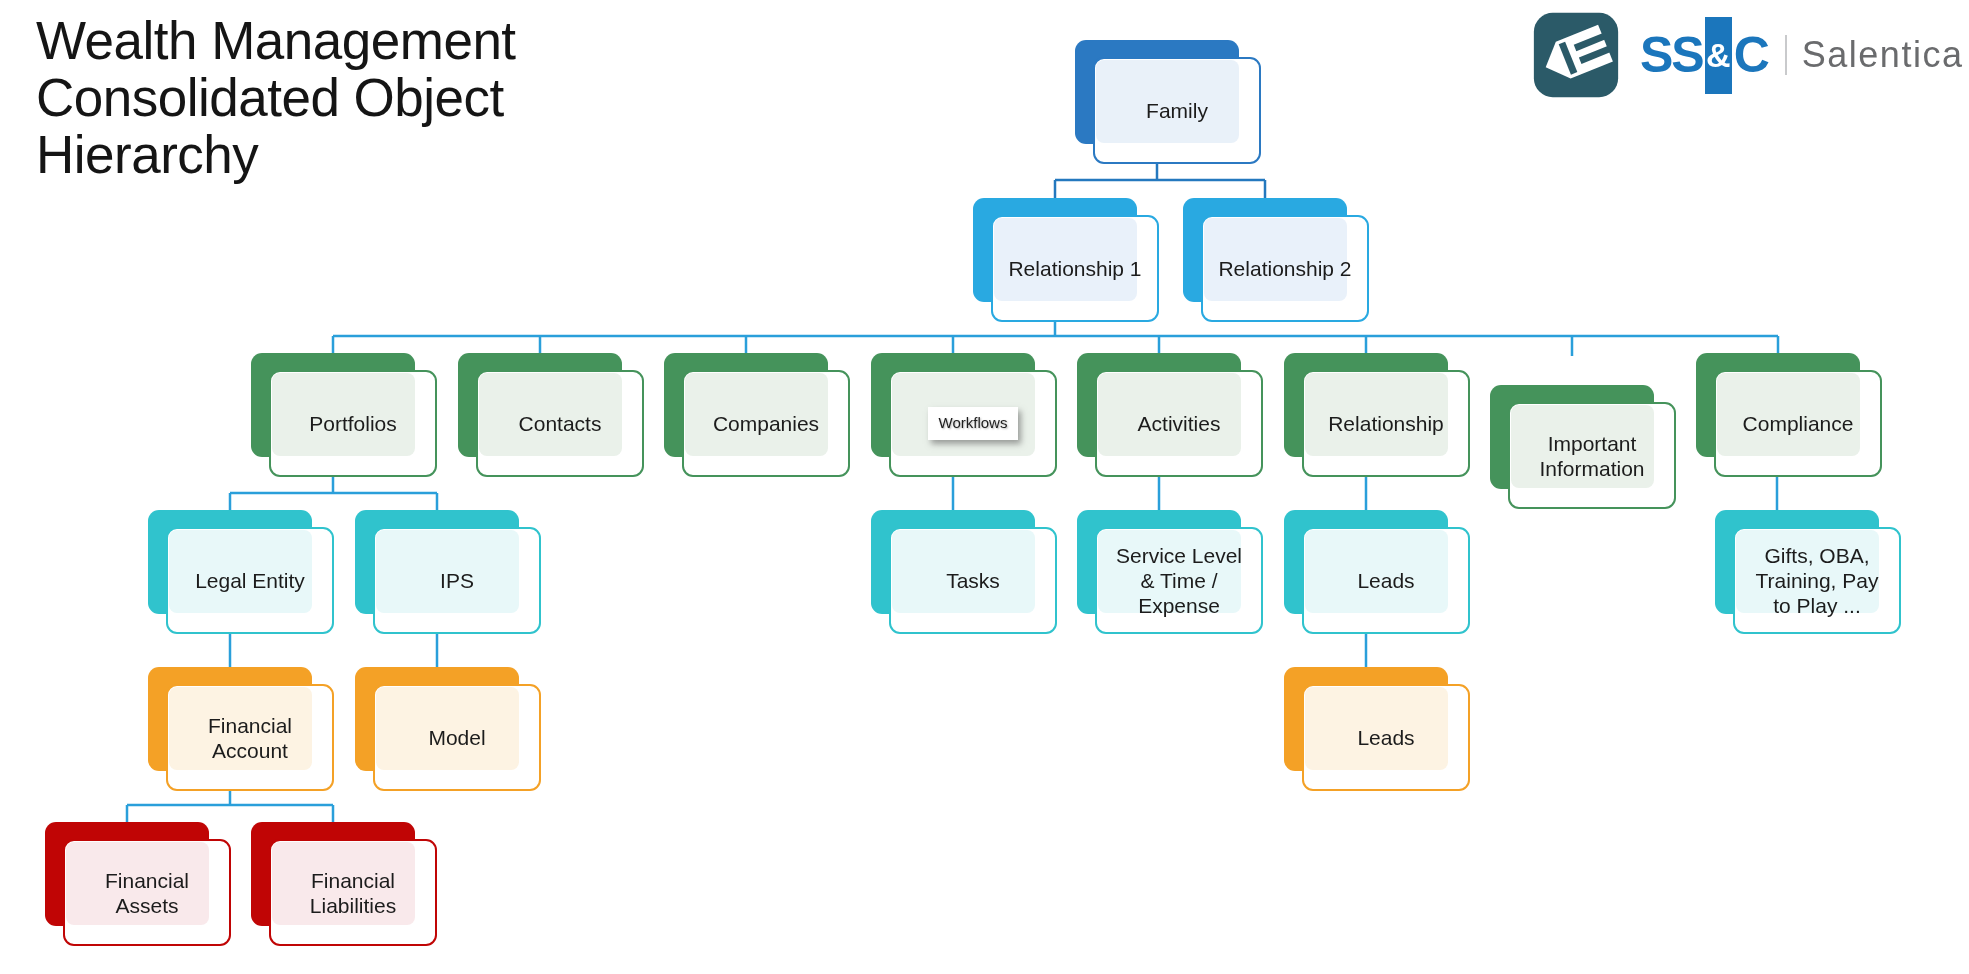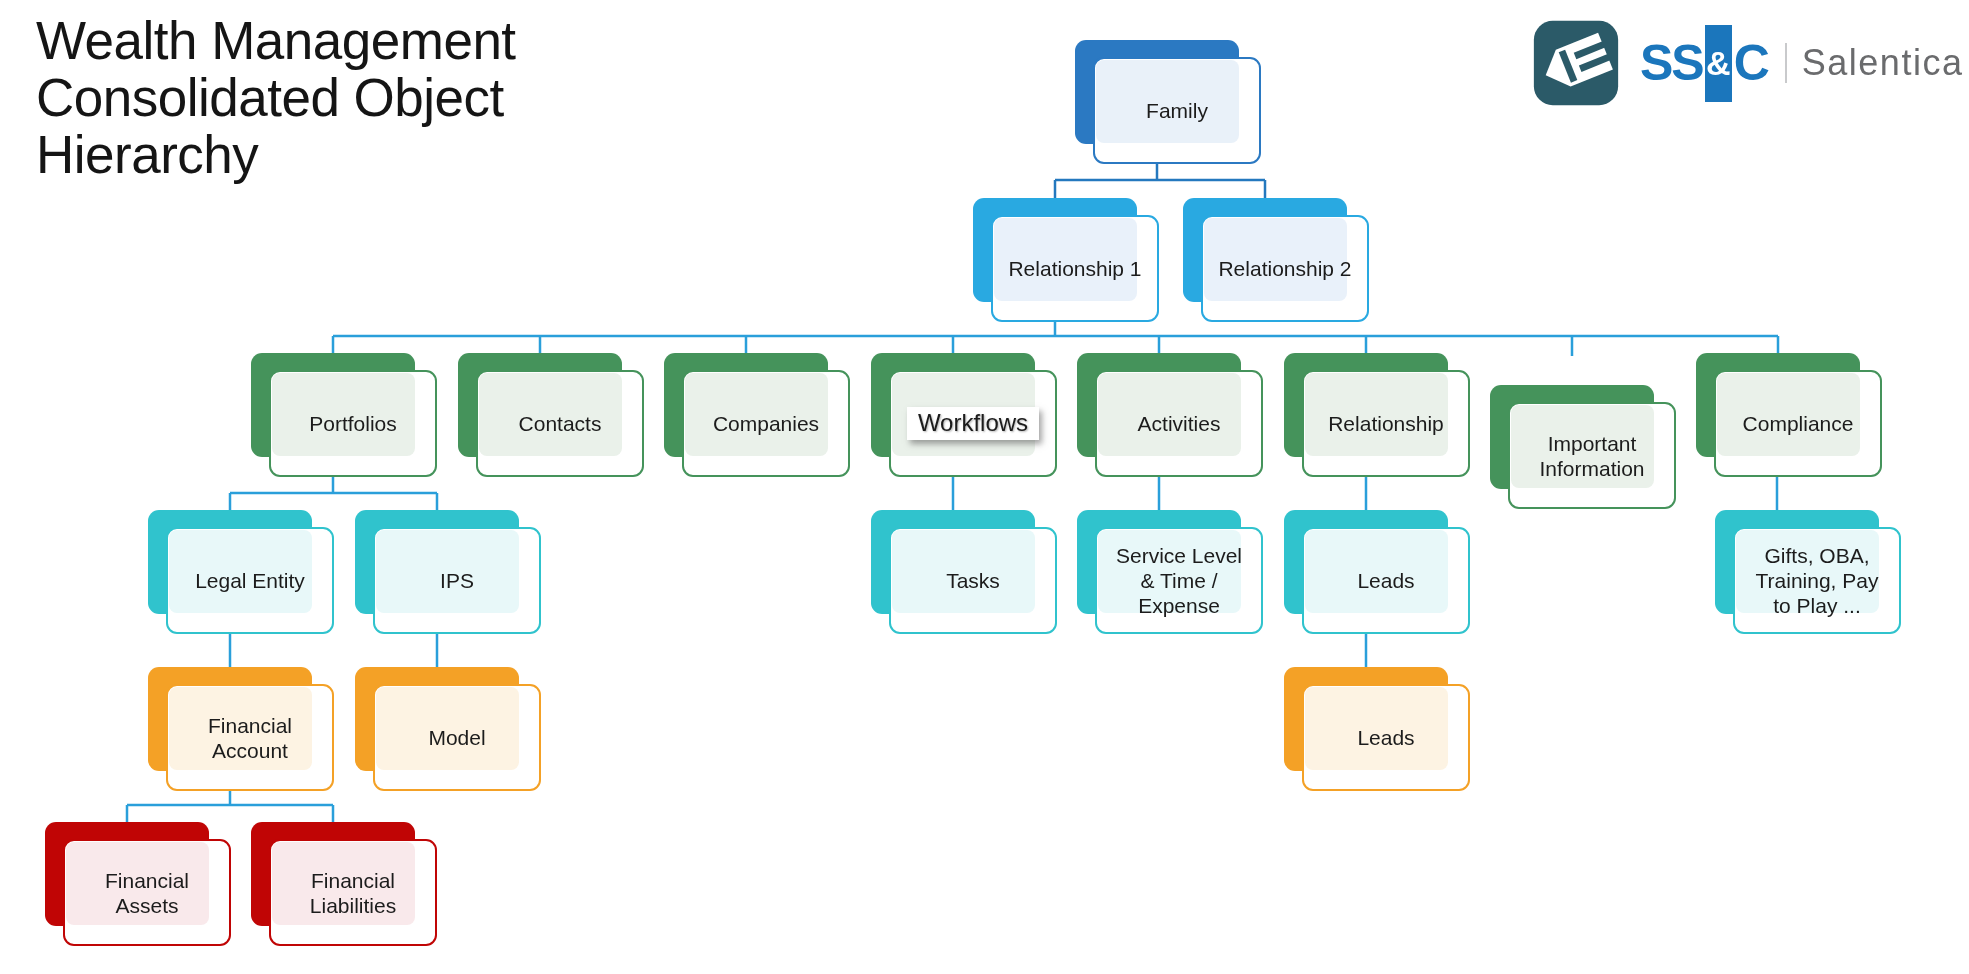--- a/index.html
+++ b/index.html
@@ -23,23 +23,23 @@
   .node .tint  { position:absolute; left:1px; top:1px; right:20px; bottom:19px; border-radius:8px; }
   .node .label {
     position:absolute; left:0; top:0; right:0; bottom:0;
     display:flex; align-items:center; justify-content:center;
     text-align:center; font-size:21px; line-height:25px;
     color:var(--text,#1c1c1c); white-space:pre-line; padding:0 2px;
   }
   .patch {
     display:inline-block; background:#ffffff; padding:3px 11px 5px;
     box-shadow:3px 4px 6px rgba(90,90,90,0.55);
-    text-shadow:1px 1px 2px rgba(0,0,0,0.3); font-size:24px;
-  }
-  .logo { position:absolute; left:1533px; top:20px; display:flex; align-items:center; z-index:3; }
+    text-shadow:1px 1px 2px rgba(0,0,0,0.3); font-size:15px;
+  }
+  .logo { position:absolute; left:1533px; top:12px; display:flex; align-items:center; z-index:3; }
   .ssc {
     display:flex; align-items:center; margin-left:21px;
     font-weight:bold; font-size:50px; color:var(--ssc_blue,#1b76bc); letter-spacing:-2px;
   }
   .ampbar {
     width:27px; height:77px; background:var(--ssc_blue,#1b76bc);
     display:flex; align-items:center; justify-content:center; margin:0 2px;
   }
   .ampbar span { font-size:34px; color:#fff; letter-spacing:0; font-weight:bold; }
   .logo-divider { width:2px; height:40px; background:var(--divider_gray,#c9cacc); margin:0 15px 0 17px; }

